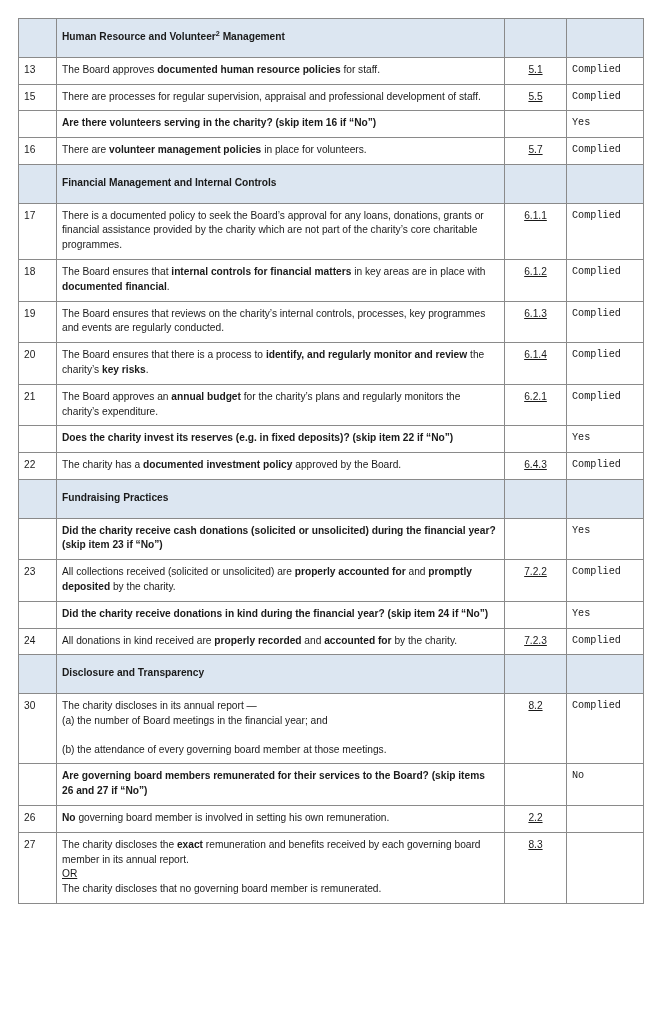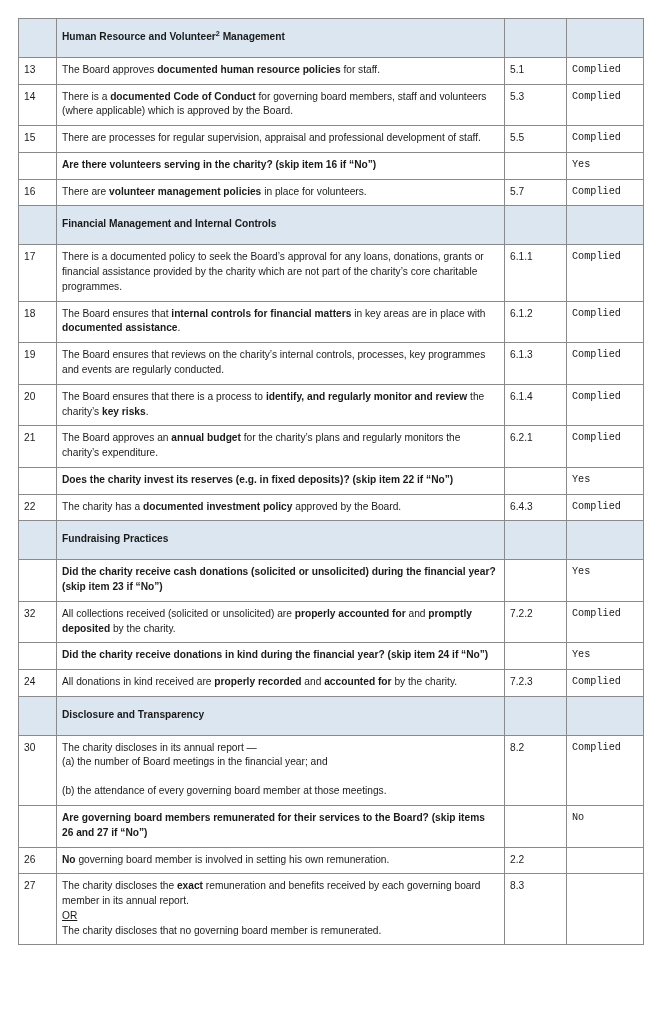--- a/index.html
+++ b/index.html
@@ -39,24 +39,25 @@
     padding: 5px 5px 6px 5px;
     box-sizing: border-box;
   }
   td.num {
     text-align: left;
     padding-left: 2px;
     padding-right: 2px;
     white-space: nowrap;
   }
   td.ref {
-    text-align: left;
+    text-align: center;
     padding-left: 2px;
     padding-right: 2px;
     white-space: nowrap;
+    text-decoration: underline;
   }
   td.status {
     text-align: left;
     padding-left: 6px;
     white-space: nowrap;
     font-family: Liberation Mono, monospace;
   }
   td.text {
     padding-left: 7px;
     padding-right: 6px;
@@ -104,26 +105,20 @@
           <td class="ref"></td>
           <td class="status"></td>
         </tr>
         <tr class="item">
           <td class="num">13</td>
           <td class="text"><span class="seg">The Board approves </span><span class="seg b">documented human resource policies</span><span class="seg"> for staff.</span></td>
           <td class="ref">5.1</td>
           <td class="status">Complied</td>
         </tr>
         <tr class="item">
-          <td class="num">14</td>
-          <td class="text"><span class="seg">There is a </span><span class="seg b">documented Code of Conduct</span><span class="seg"> for governing board members, staff and volunteers (where applicable) which is approved by the Board.</span></td>
-          <td class="ref">5.3</td>
-          <td class="status">Complied</td>
-        </tr>
-        <tr class="item">
           <td class="num">15</td>
           <td class="text"><span class="seg">There are processes for regular supervision, appraisal and professional development of staff.</span></td>
           <td class="ref">5.5</td>
           <td class="status">Complied</td>
         </tr>
         <tr class="question">
           <td class="num"></td>
           <td class="text"><span class="seg b">Are there volunteers serving in the charity? (skip item 16 if “No”)</span></td>
           <td class="ref"></td>
           <td class="status">Yes</td>
@@ -141,21 +136,21 @@
           <td class="status"></td>
         </tr>
         <tr class="item">
           <td class="num">17</td>
           <td class="text"><span class="seg">There is a documented policy to seek the Board’s approval for any loans, donations, grants or financial assistance provided by the charity which are not part of the charity’s core charitable programmes.</span></td>
           <td class="ref">6.1.1</td>
           <td class="status">Complied</td>
         </tr>
         <tr class="item">
           <td class="num">18</td>
-          <td class="text"><span class="seg">The Board ensures that </span><span class="seg b">internal controls for financial matters</span><span class="seg"> in key areas are in place with </span><span class="seg b">documented assistance</span><span class="seg">.</span></td>
+          <td class="text"><span class="seg">The Board ensures that </span><span class="seg b">internal controls for financial matters</span><span class="seg"> in key areas are in place with </span><span class="seg b">documented financial</span><span class="seg">.</span></td>
           <td class="ref">6.1.2</td>
           <td class="status">Complied</td>
         </tr>
         <tr class="item">
           <td class="num">19</td>
           <td class="text"><span class="seg">The Board ensures that reviews on the charity’s internal controls, processes, key programmes and events are regularly conducted.</span></td>
           <td class="ref">6.1.3</td>
           <td class="status">Complied</td>
         </tr>
         <tr class="item">
@@ -188,21 +183,21 @@
           <td class="ref"></td>
           <td class="status"></td>
         </tr>
         <tr class="question">
           <td class="num"></td>
           <td class="text"><span class="seg b">Did the charity receive cash donations (solicited or unsolicited) during the financial year? (skip item 23 if “No”)</span></td>
           <td class="ref"></td>
           <td class="status">Yes</td>
         </tr>
         <tr class="item">
-          <td class="num">32</td>
+          <td class="num">23</td>
           <td class="text"><span class="seg">All collections received (solicited or unsolicited) are </span><span class="seg b">properly accounted for</span><span class="seg"> and </span><span class="seg b">promptly deposited</span><span class="seg"> by the charity.</span></td>
           <td class="ref">7.2.2</td>
           <td class="status">Complied</td>
         </tr>
         <tr class="question">
           <td class="num"></td>
           <td class="text"><span class="seg b">Did the charity receive donations in kind during the financial year? (skip item 24 if “No”)</span></td>
           <td class="ref"></td>
           <td class="status">Yes</td>
         </tr>

